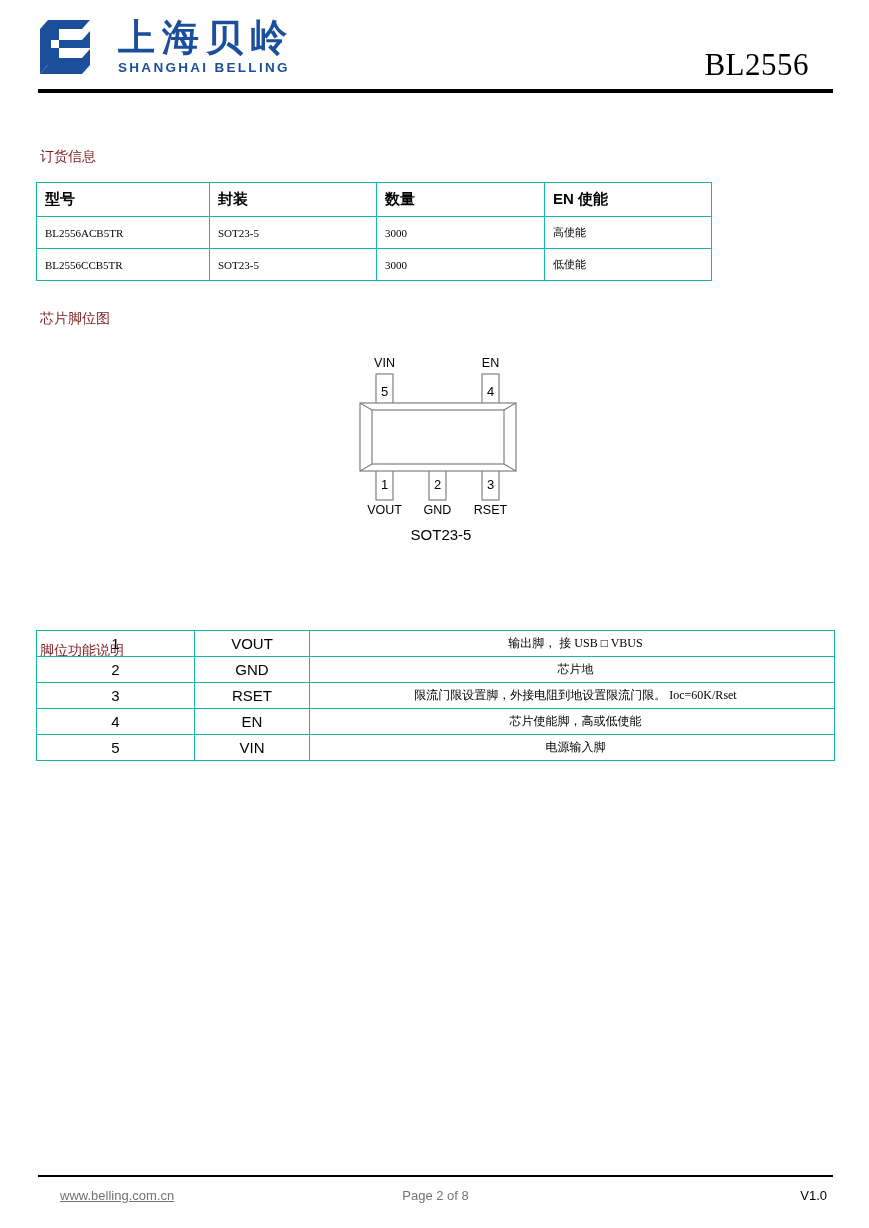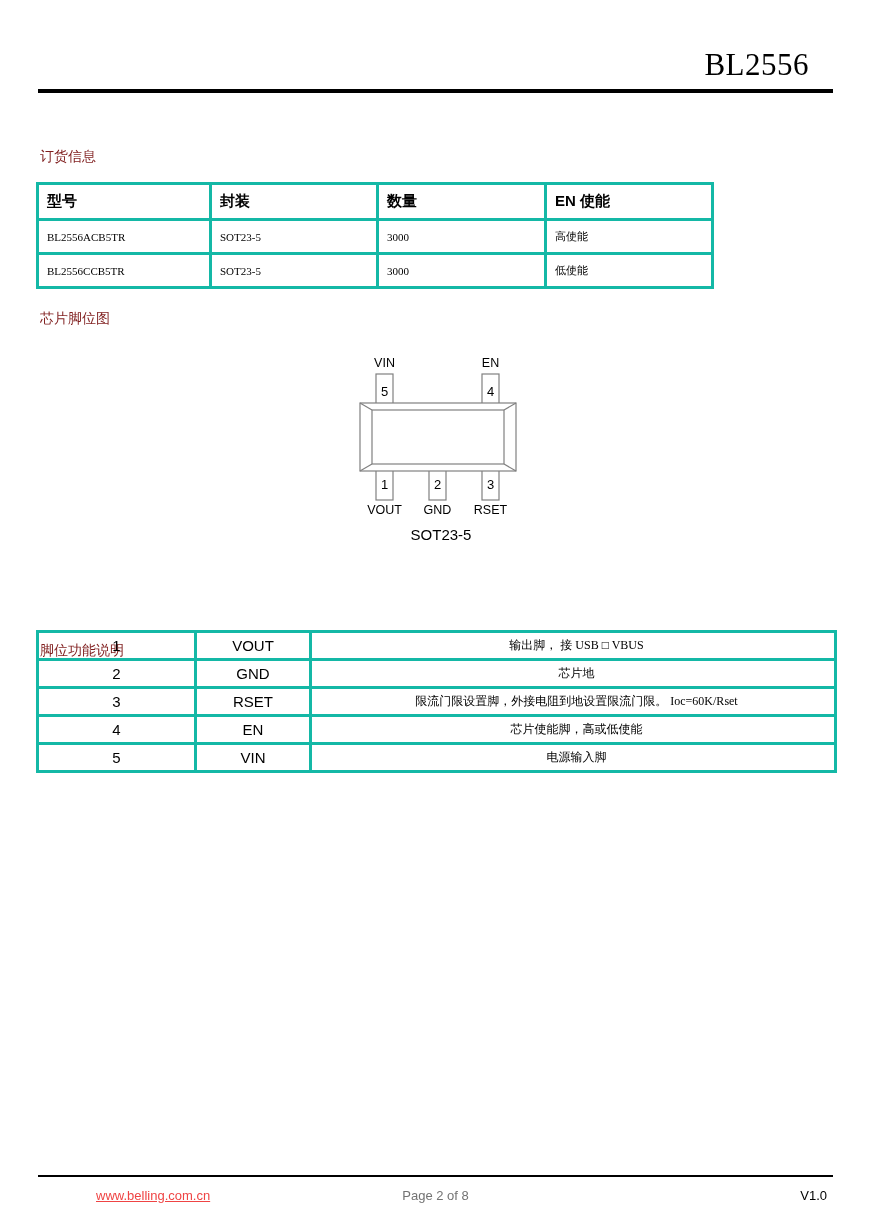--- a/index.html
+++ b/index.html
@@ -90,21 +90,21 @@
   }
 
   
   table.doc-table {
     position: absolute;
     border-collapse: collapse;
     table-layout: fixed;
     font-family: "Liberation Serif", serif;
   }
   table.doc-table td, table.doc-table th {
-    border: 3px solid #14b8a6;
+    border: 1px solid #14b8a6;
     padding: 0;
     vertical-align: middle;
   }
 
   
   #ordering-table {
     left: 36px;
     top: 182px;
     width: 675px;
   }
@@ -194,24 +194,23 @@
     top: 1188px;
     width: 795px;
     height: 20px;
     font-family: "Liberation Sans", sans-serif;
     font-size: 13px;
   }
   .footer-link {
     position: absolute;
     left: 22px;
     top: 0;
-    color: #ef4444;
+    color: #737373;
     text-decoration: underline;
     white-space: nowrap;
-    margin-left: 36px;
   }
   .footer-page {
     position: absolute;
     left: 0;
     top: 0;
     width: 795px;
     text-align: center;
     color: #737373;
   }
   .footer-ver {
@@ -220,20 +219,33 @@
     top: 0;
     color: #000;
     white-space: nowrap;
   }
 </style>
 </head>
 <body>
 
 <div class="page-header">
 
+  <div class="logo-block">
+    <svg class="logo-mark" viewBox="0 0 62 58">
+      <path d="M10 2 L52 2 L44 11 L21 11 L21 22 L44 22 L52 13 L52 30 L21 30 L21 40 L44 40 L52 31 L52 47 L10 47 Z" fill="#1B4F9C"></path>
+      <path d="M10 2 L21 11 L21 40 L10 47 Z" fill="#1B4F9C"></path>
+      <path d="M2 11 L10 2 L10 47 L2 56 Z" fill="#1B4F9C"></path>
+      <path d="M2 56 L10 47 L52 47 L44 56 Z" fill="#1B4F9C"></path>
+      <path d="M13 22 L21 22 L21 30 L13 30 Z" fill="#ffffff"></path>
+    </svg>
+    <div class="logo-text">
+      <div class="logo-cn">上海贝岭</div>
+      <div class="logo-en">SHANGHAI BELLING</div>
+    </div>
+  </div>
 
   <div class="part-number">BL2556</div>
 </div>
 <div class="header-rule"></div>
 
 <div class="section-heading" style="left:40px; top:146px;">订货信息</div>
 
 <table class="doc-table" id="ordering-table">
   <colgroup>
     <col style="width:173px">

